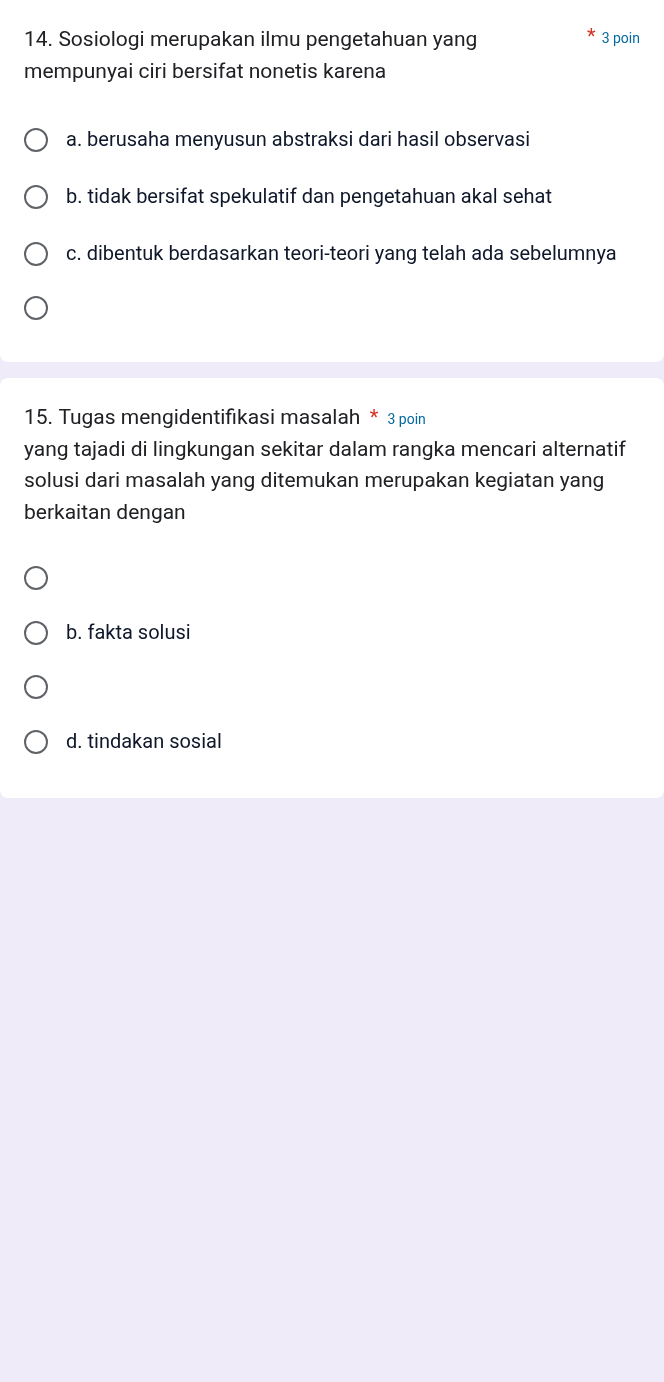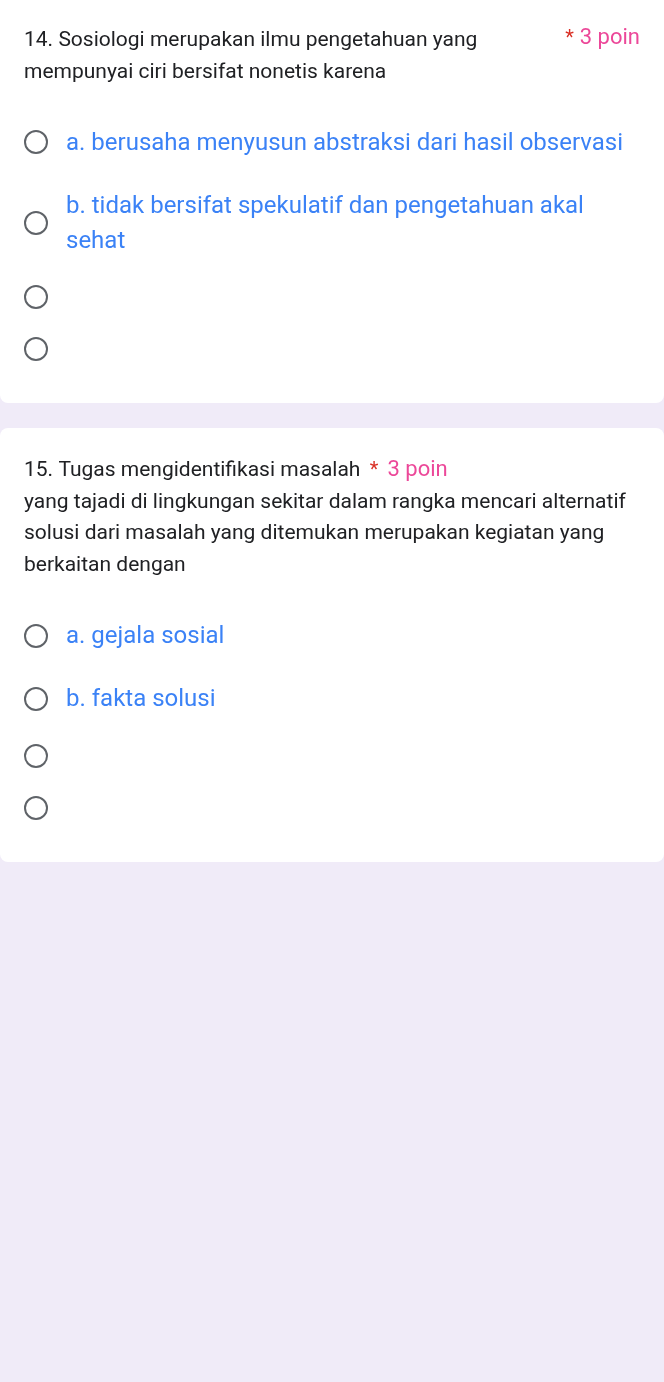--- a/index.html
+++ b/index.html
@@ -11,24 +11,24 @@
     font-family: 'Roboto', 'Segoe UI', Arial, sans-serif;
     background: #f0ebf8;
     width: 664px;
     height: 1382px;
     overflow: hidden;
   }
   .card {
     background: #ffffff;
     border-radius: 8px;
     padding: 24px 24px 28px 24px;
+    margin-bottom: 16px;
   }
   .card:last-child {
     margin-bottom: 0;
-    margin-top: 25px;
   }
   .question-header {
     display: flex;
     justify-content: space-between;
     align-items: flex-start;
     margin-bottom: 24px;
   }
   .question-text {
     color: #202124;
     font-size: 21px;
@@ -41,43 +41,43 @@
     margin-left: 8px;
     display: flex;
     align-items: baseline;
     gap: 6px;
   }
   .required-star {
     color: #d93025;
     font-size: 20px;
   }
   .points {
-    color: #ec4899;
-    font-size: 22px;
+    color: #0369a1;
+    font-size: 14px;
   }
   .options {
     margin-top: 8px;
   }
   .option {
     display: flex;
     align-items: center;
     gap: 18px;
     padding: 14px 0;
   }
   .radio {
     width: 24px;
     height: 24px;
     min-width: 24px;
     border: 2.5px solid #5f6368;
     border-radius: 50%;
     background: #fff;
   }
   .option-label {
-    color: #3b82f6;
-    font-size: 24px;
+    color: #0f172a;
+    font-size: 20px;
     line-height: 1.45;
     font-weight: 400;
   }
   .container {
     display: flex;
     flex-direction: column;
   }
 </style>
 </head>
 <body>
@@ -98,47 +98,48 @@
       <div class="option">
         <div class="radio"></div>
         <div class="option-label">a. berusaha menyusun abstraksi dari hasil observasi</div>
       </div>
       <div class="option">
         <div class="radio"></div>
         <div class="option-label">b. tidak bersifat spekulatif dan pengetahuan akal sehat</div>
       </div>
       <div class="option">
         <div class="radio"></div>
+        <div class="option-label">c. dibentuk berdasarkan teori-teori yang telah ada sebelumnya</div>
       </div>
       <div class="option">
         <div class="radio"></div>
       </div>
     </div>
   </div>
 
   <div class="card">
     <div class="question-header">
       <div class="question-text">
         <span>15.</span>&nbsp;<span>Tugas mengidentifikasi masalah</span>
         <span class="required-star" style="margin-left:4px;">*</span>
         <span class="points" style="margin-left:4px;">3 poin</span><br>
         <span>yang tajadi di lingkungan sekitar dalam rangka mencari alternatif solusi dari masalah yang ditemukan merupakan kegiatan yang berkaitan dengan</span>
       </div>
     </div>
     <div class="options">
       <div class="option">
         <div class="radio"></div>
-        <div class="option-label">a. gejala sosial</div>
       </div>
       <div class="option">
         <div class="radio"></div>
         <div class="option-label">b.  fakta solusi</div>
       </div>
       <div class="option">
         <div class="radio"></div>
       </div>
       <div class="option">
         <div class="radio"></div>
+        <div class="option-label">d. tindakan sosial</div>
       </div>
     </div>
   </div>
 
 </div>
 
 </body></html>

